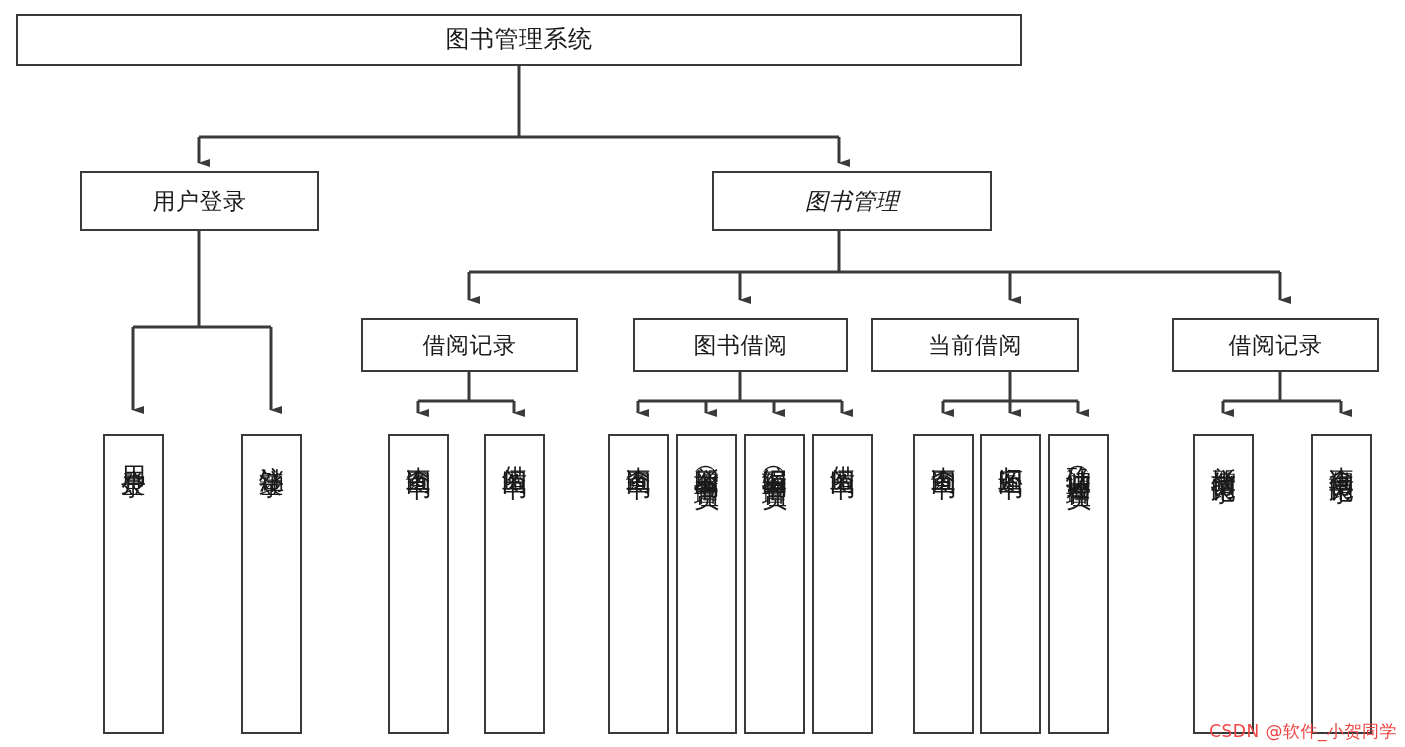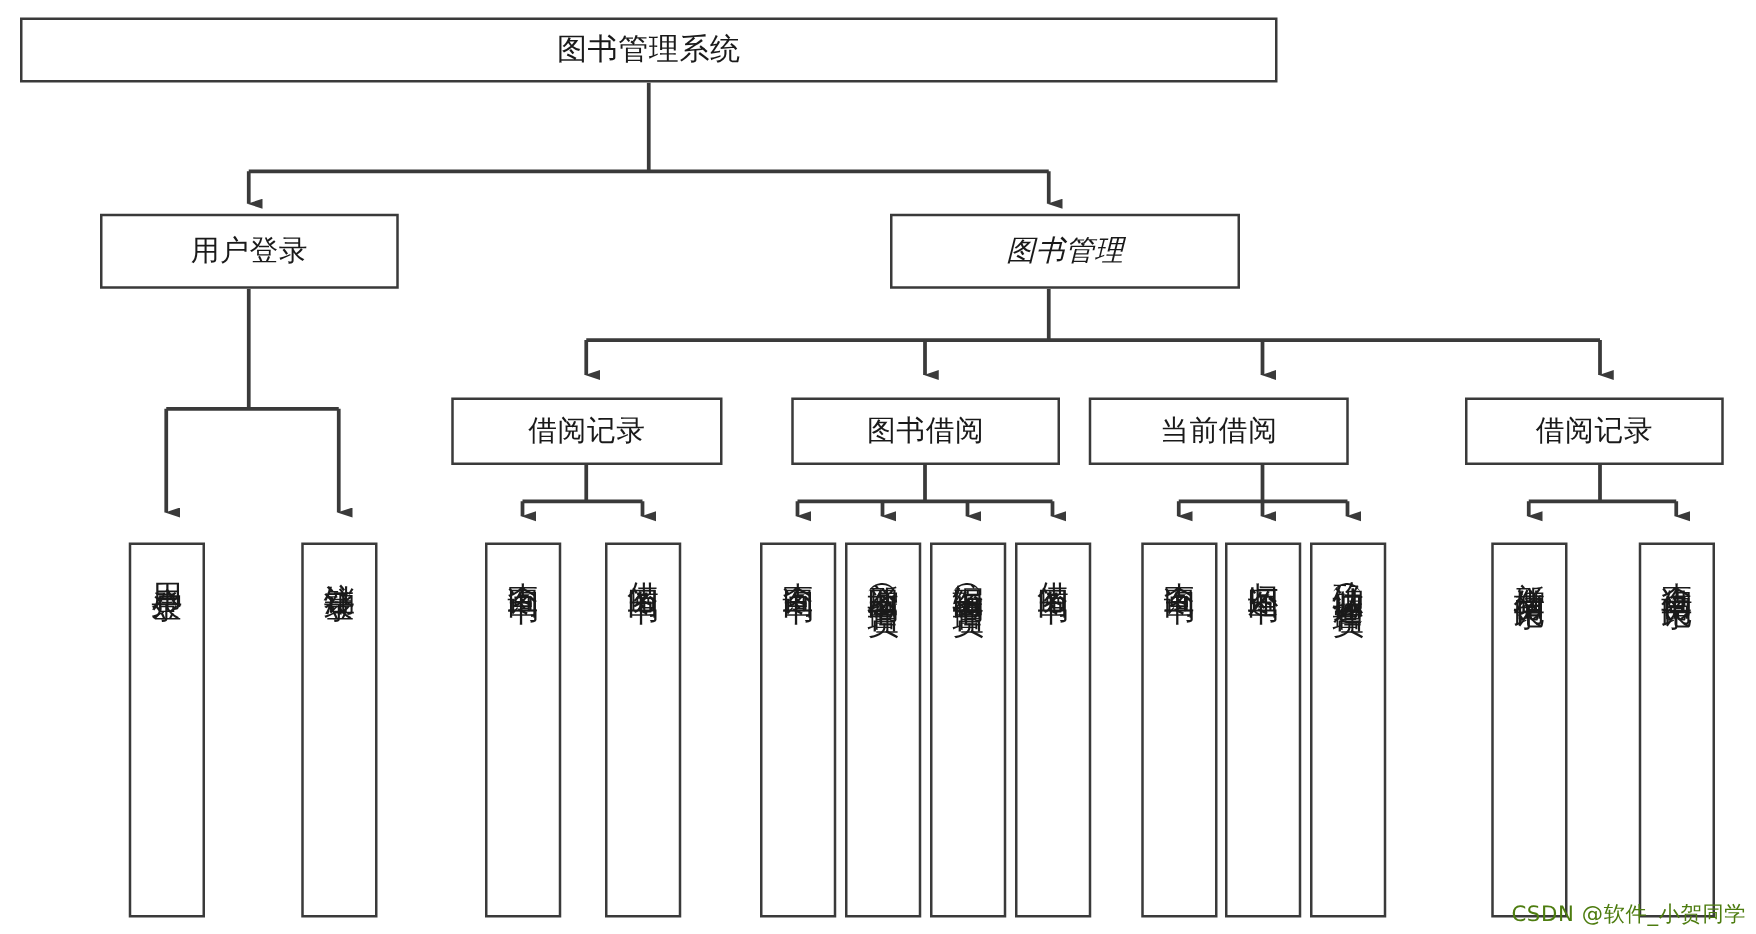--- a/index.html
+++ b/index.html
@@ -61,21 +61,21 @@
     font-size: 25px;
     line-height: 1.0;
     letter-spacing: 3px;
     white-space: normal;
   }
   .watermark {
     position: absolute;
     right: 8px;
     bottom: 4px;
     font-size: 17px;
-    color: #4d7c0f;
+    color: #ef4444;
     letter-spacing: 0.5px;
     white-space: nowrap;
     user-select: none;
   }
 </style>
 </head>
 <body>
 
 <div id="canvas">
 

